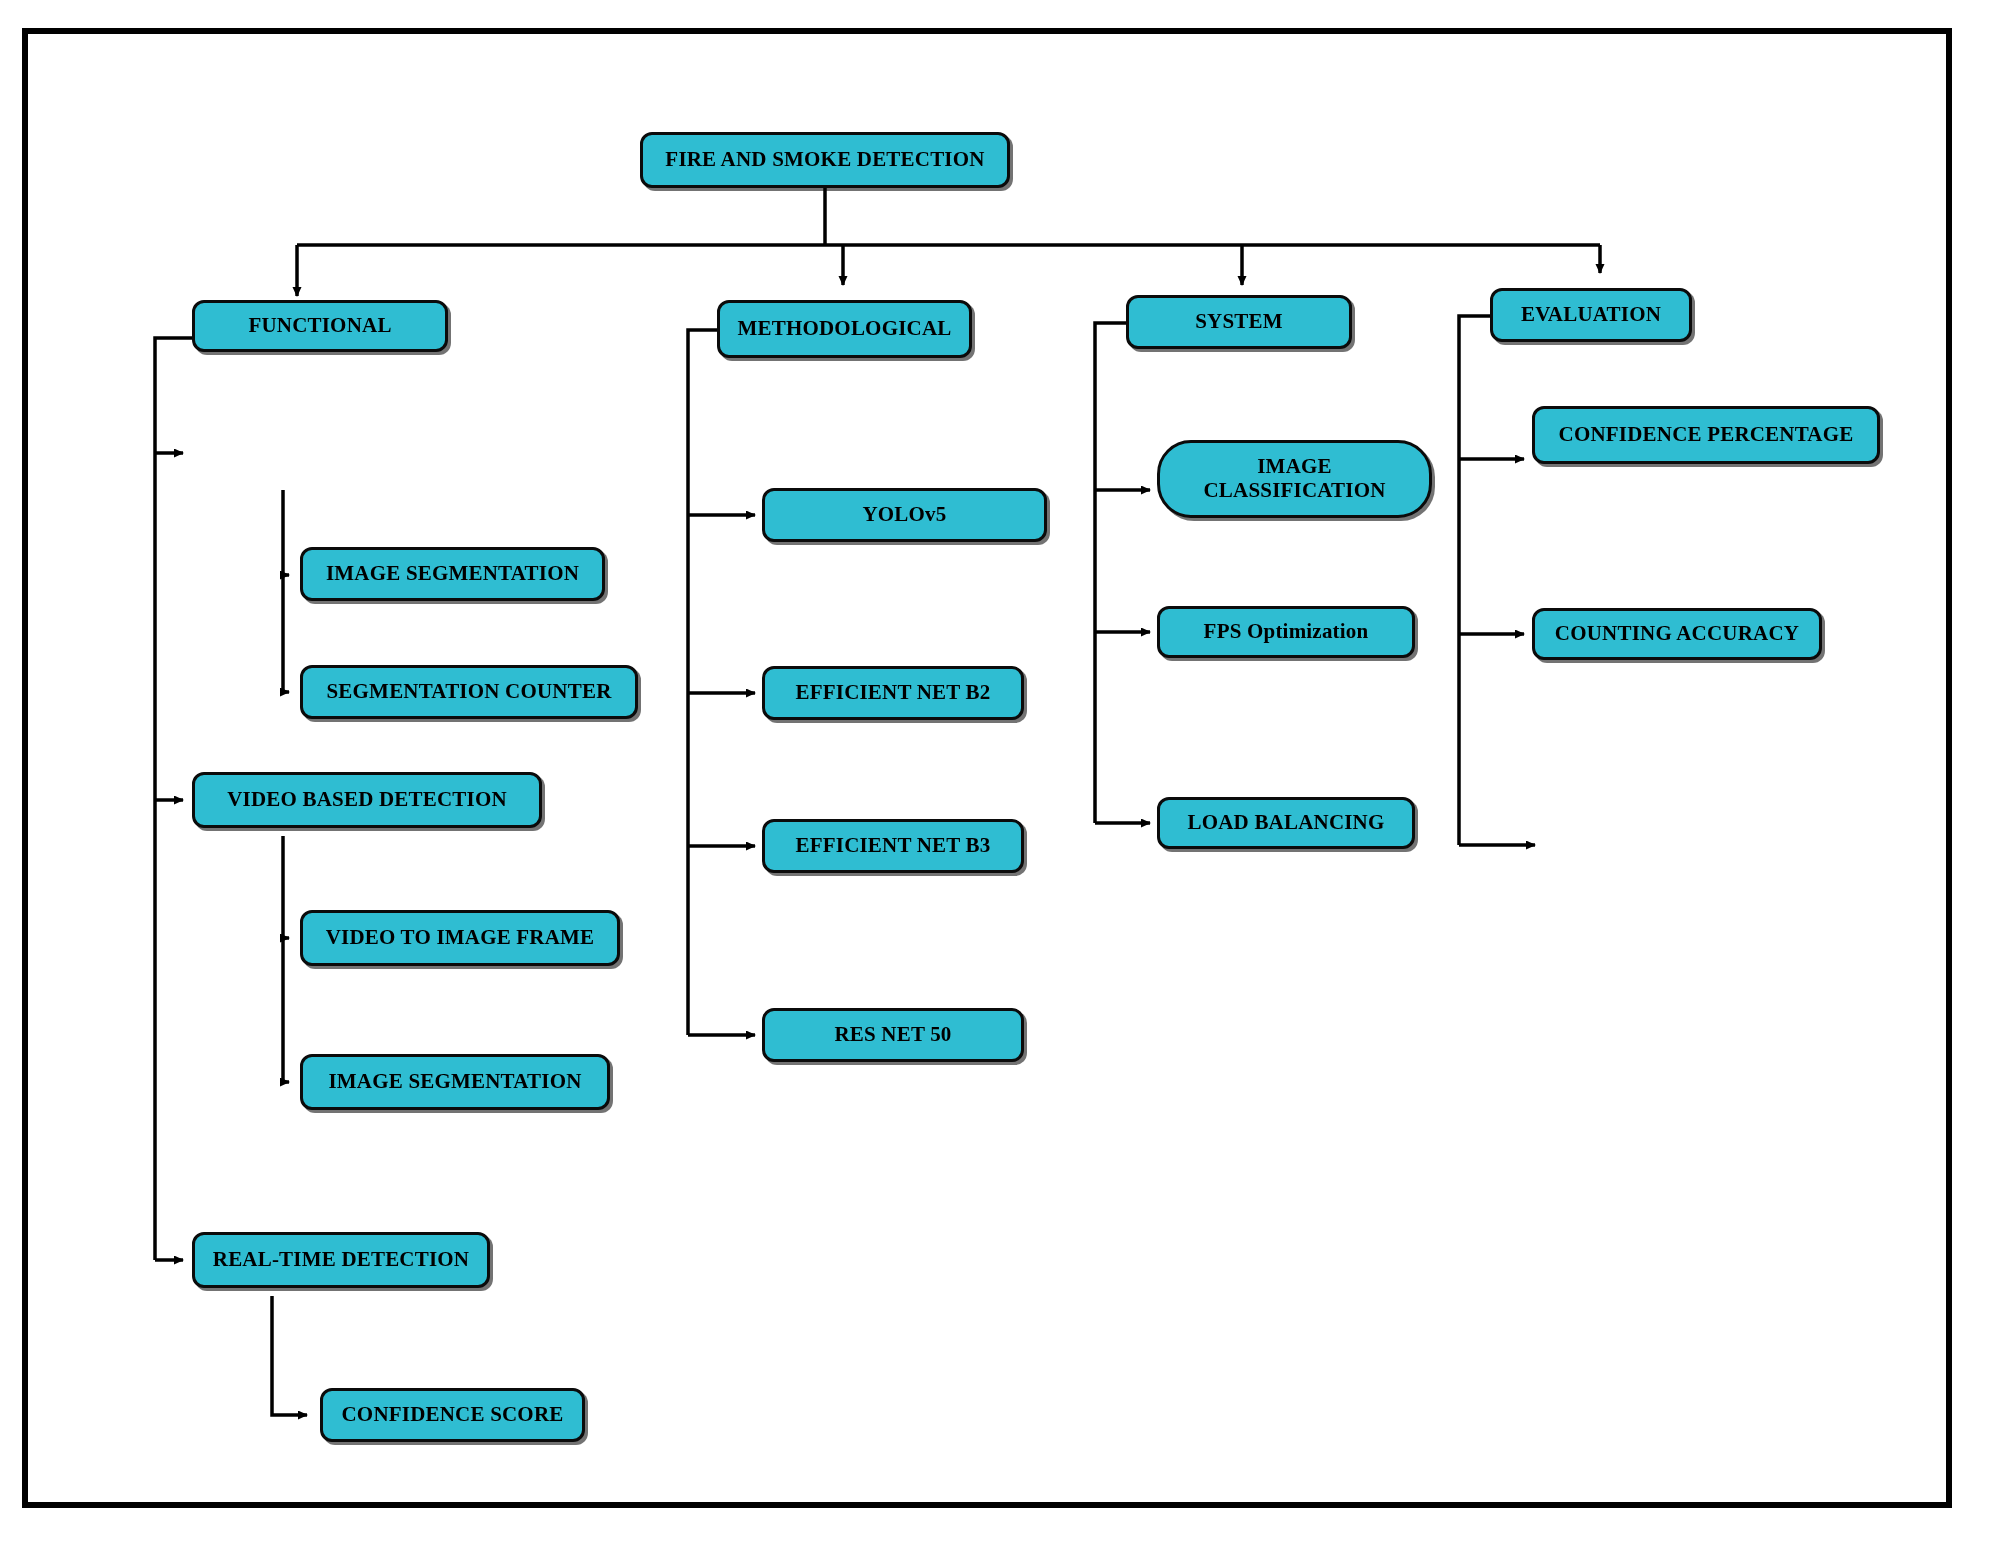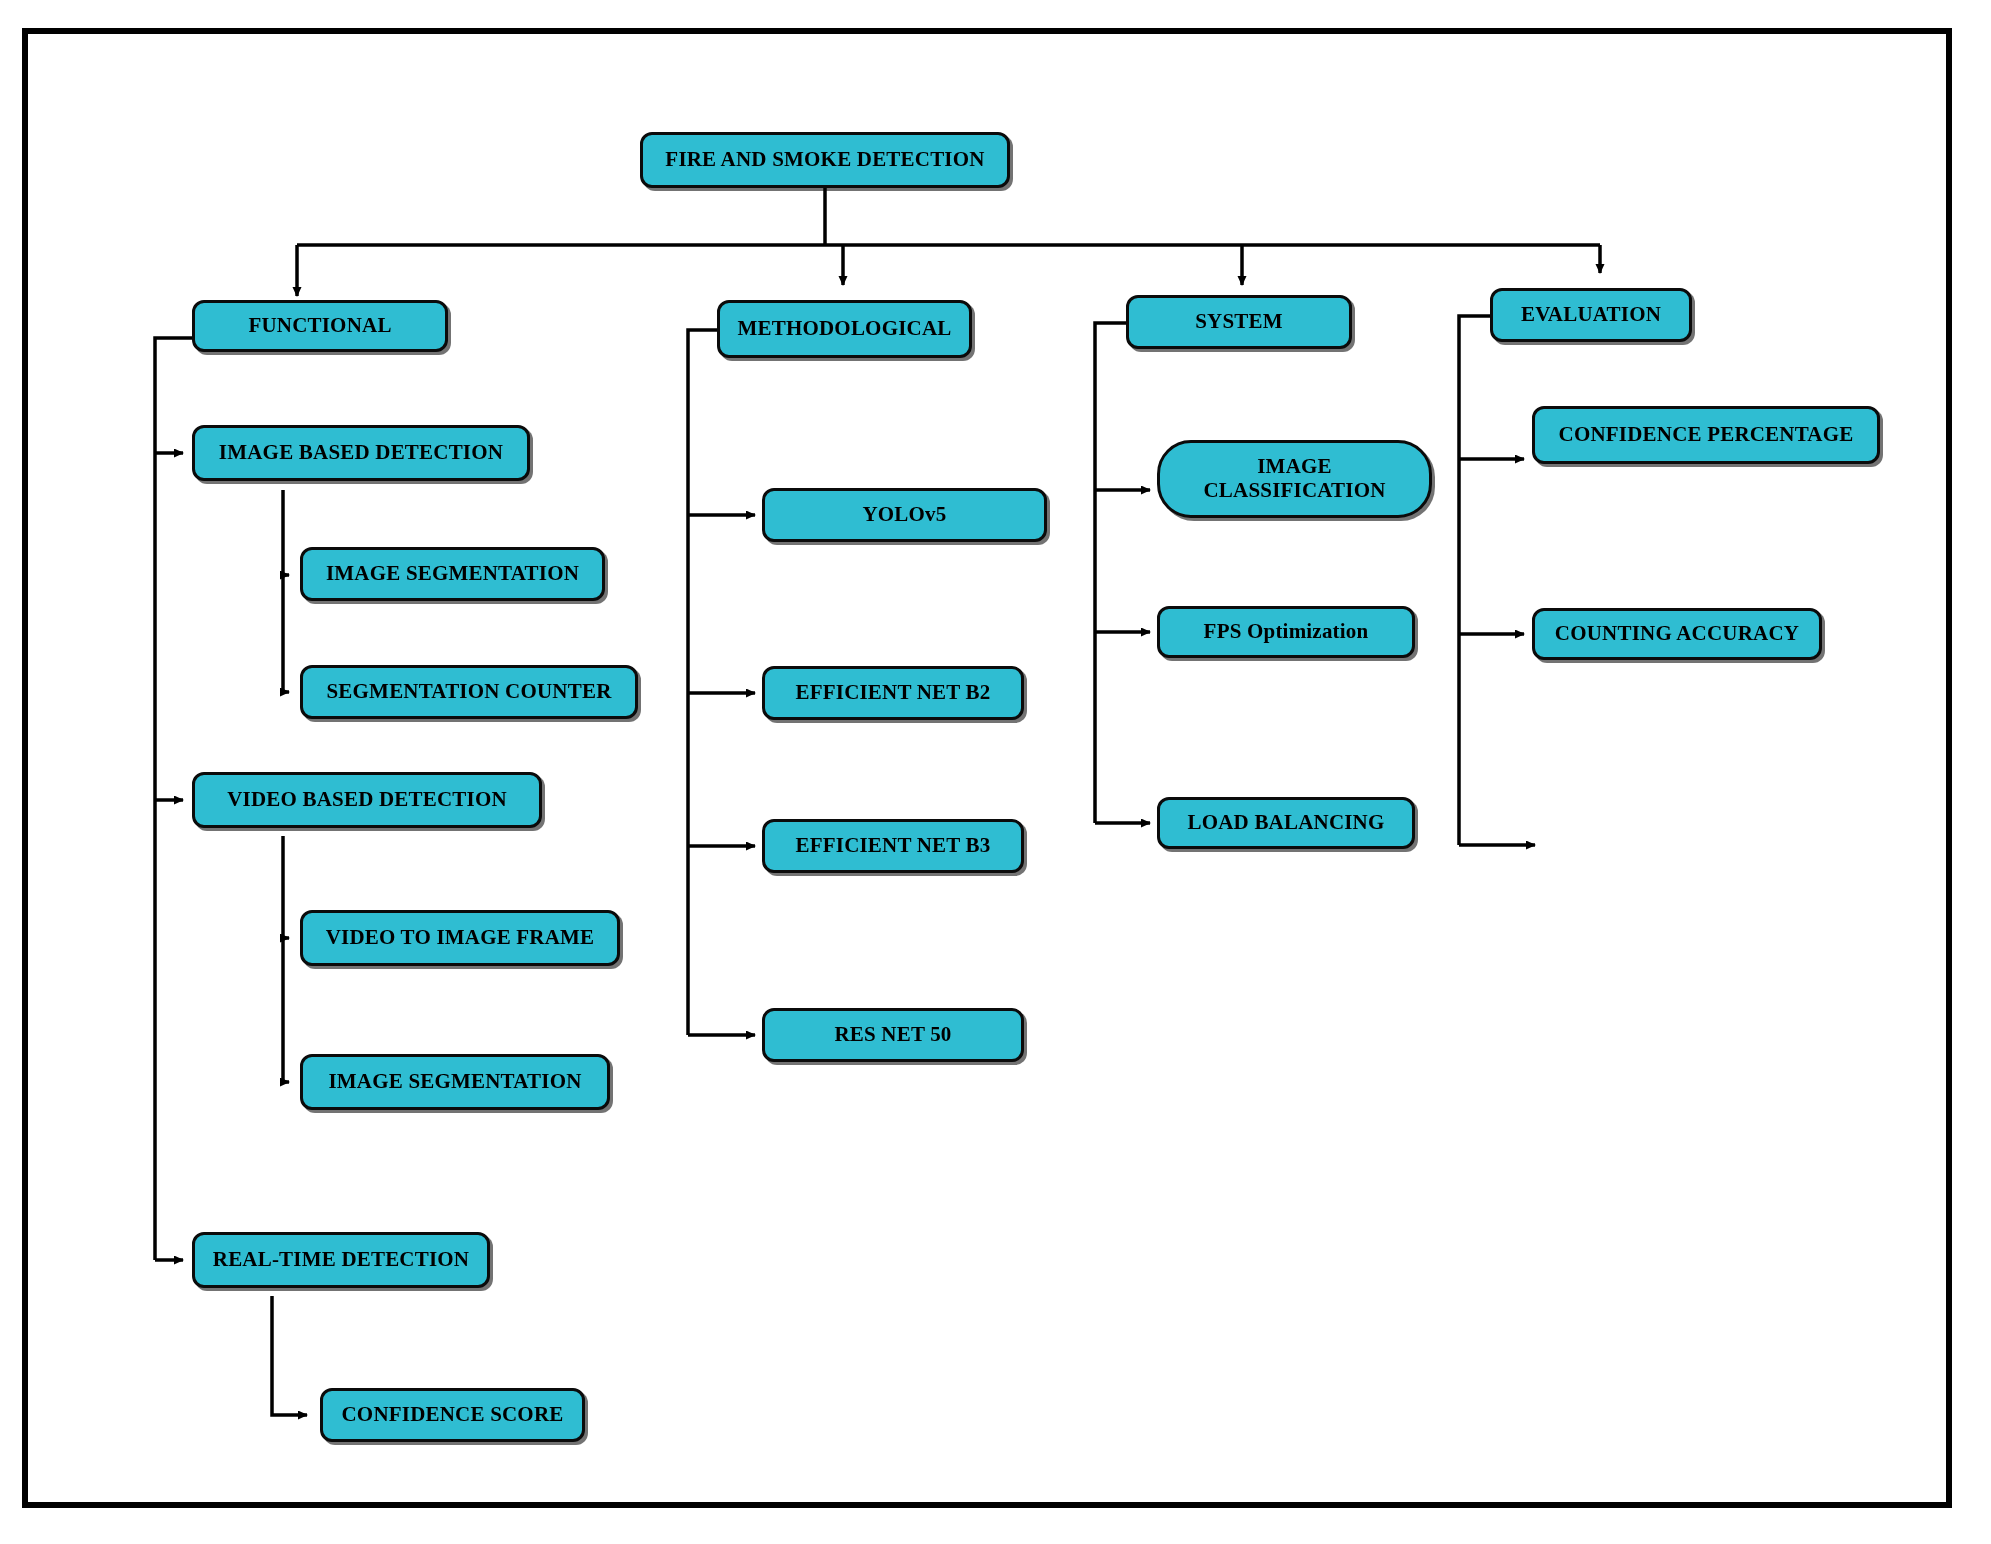--- a/index.html
+++ b/index.html
@@ -128,23 +128,20 @@
   </div>
 
   <div class="node" style="left:1126px; top:295px; width:226px; height:54px; font-size:21px;">
     <span class="lbl">SYSTEM</span>
   </div>
 
   <div class="node" style="left:1490px; top:288px; width:202px; height:54px; font-size:21px;">
     <span class="lbl">EVALUATION</span>
   </div>
 
-  <div class="node" style="left:192px; top:425px; width:338px; height:56px; font-size:21px;">
-    <span class="lbl">IMAGE BASED DETECTION</span>
-  </div>
 
   <div class="node" style="left:300px; top:547px; width:305px; height:54px; font-size:21px;">
     <span class="lbl">IMAGE SEGMENTATION</span>
   </div>
 
   <div class="node" style="left:300px; top:665px; width:338px; height:54px; font-size:21px;">
     <span class="lbl">SEGMENTATION COUNTER</span>
   </div>
 
   <div class="node" style="left:192px; top:772px; width:350px; height:56px; font-size:21px;padding-left:8px;">

